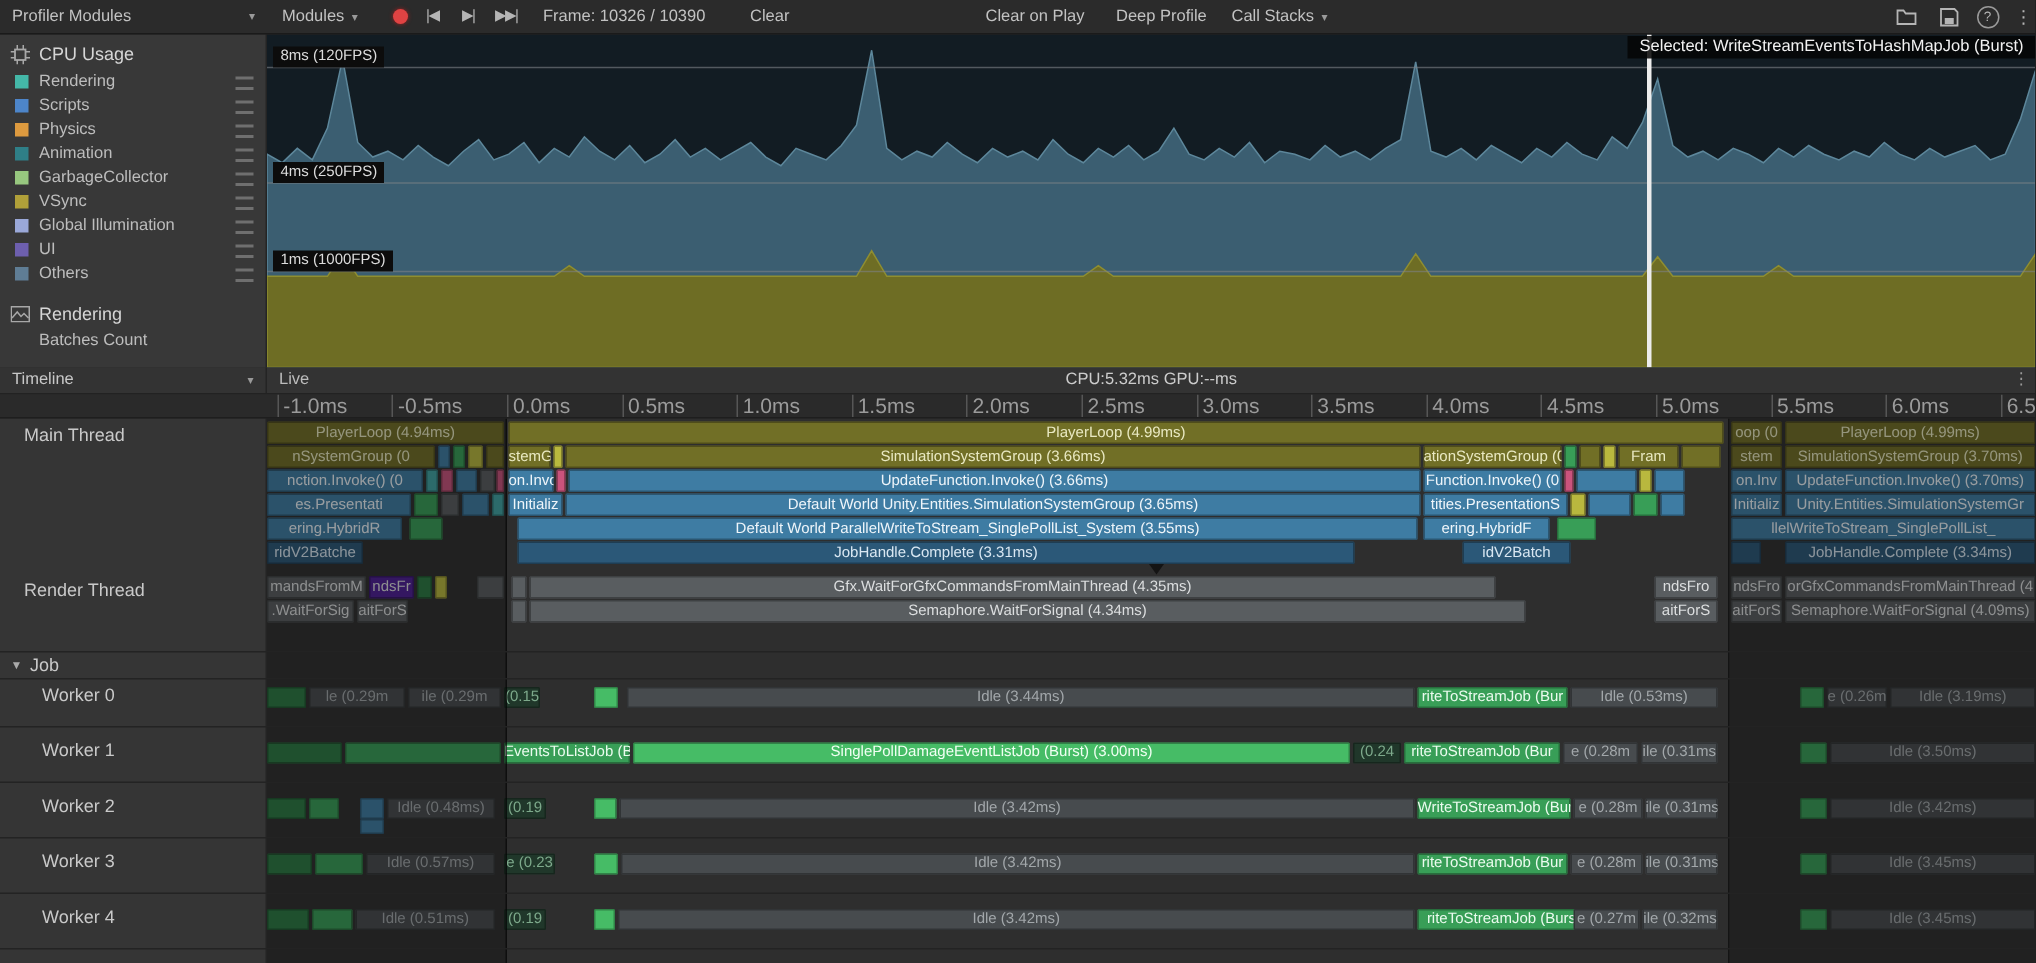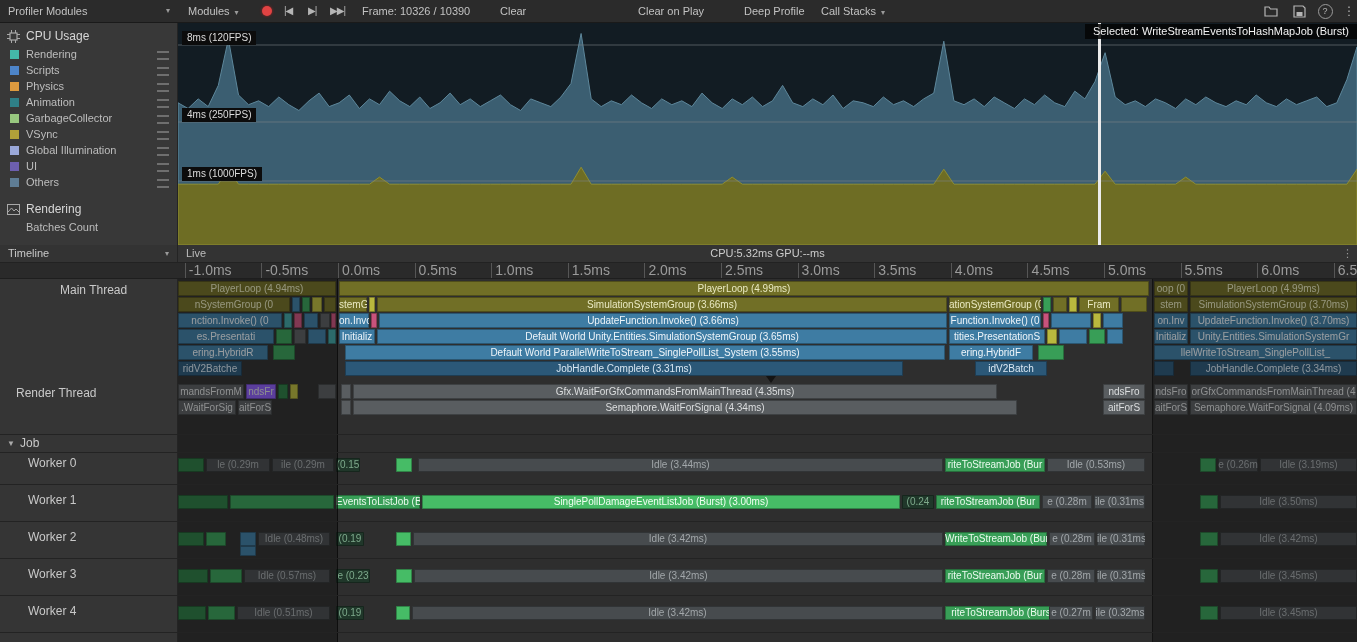--- a/index.html
+++ b/index.html
@@ -64,21 +64,21 @@
     </div>
     <div class="tb btn" style="left:182px;padding:0 6px;">
       <span>Modules</span><span class="caret">▾</span>
     </div>
     <div class="rec" style="left:262px;"></div>
     <div class="tb btn transport" style="left:284px;">|◀</div>
     <div class="tb btn transport" style="left:308px;">▶|</div>
     <div class="tb btn transport" style="left:330px;">▶▶|</div>
     <div class="tb" style="left:362px;">Frame: 10326 / 10390</div>
     <div class="tb btn" style="left:494px;padding:0 6px;">Clear</div>
-    <div class="tb btn" style="left:634px;padding:0 4px;text-align:center;">Clear on Play</div>
+    <div class="tb btn" style="left:653px;padding:0 4px;text-align:center;">Clear on Play</div>
     <div class="tb btn" style="left:740px;padding:0 4px;">Deep Profile</div>
     <div class="tb btn" style="left:817px;padding:0 4px;">
       <span>Call Stacks</span><span class="caret">▾</span>
     </div>
     <div class="tb-icon" style="left:1262px;">
       <svg width="14" height="12" viewBox="0 0 14 12">
           <path d="M1 2 h4 l1.5 2 H13 v7 H1 z" fill="none" stroke="#b5b5b5" stroke-width="1.2"></path>
         </svg>
     </div>
     <div class="tb-icon" style="left:1290px;">
@@ -231,21 +231,21 @@
         <div class="span" style="left: 167px; width: 600px; top: 67px; height: 15px; line-height: 15px; background: rgb(62, 124, 163); color: rgb(238, 245, 250);">Default World ParallelWriteToStream_SinglePollList_System (3.55ms)</div>
         <div class="span" style="left: 771px; width: 84px; top: 67px; height: 15px; line-height: 15px; background: rgb(62, 124, 163); color: rgb(238, 245, 250);">ering.HybridF</div>
         <div class="span" style="left: 860px; width: 26px; top: 67px; height: 15px; line-height: 15px; background: rgb(56, 158, 87); color: rgb(234, 251, 238);"></div>
         <div class="span" style="left: 976px; width: 203px; top: 67px; height: 15px; line-height: 15px; background: rgb(62, 124, 163); color: rgb(238, 245, 250);">llelWriteToStream_SinglePollList_</div>
         <div class="span" style="left: 0px; width: 64px; top: 83px; height: 15px; line-height: 15px; background: rgb(43, 88, 120); color: rgb(217, 231, 242);">ridV2Batche</div>
         <div class="span" style="left: 167px; width: 558px; top: 83px; height: 15px; line-height: 15px; background: rgb(43, 88, 120); color: rgb(217, 231, 242);">JobHandle.Complete (3.31ms)</div>
         <div class="span" style="left: 797px; width: 72px; top: 83px; height: 15px; line-height: 15px; background: rgb(43, 88, 120); color: rgb(217, 231, 242);">idV2Batch</div>
         <div class="span" style="left: 976px; width: 20px; top: 83px; height: 15px; line-height: 15px; background: rgb(43, 88, 120); color: rgb(217, 231, 242);"></div>
         <div class="span" style="left: 1012px; width: 167px; top: 83px; height: 15px; line-height: 15px; background: rgb(43, 88, 120); color: rgb(217, 231, 242);">JobHandle.Complete (3.34ms)</div>
         <div class="span" style="left: 0px; width: 66px; top: 106px; height: 15px; line-height: 15px; background: rgb(89, 93, 96); color: rgb(220, 222, 223);">mandsFromM</div>
-        <div class="span" style="left: 68px; width: 30px; top: 106px; height: 15px; line-height: 15px; background: #8b5cf6; color: rgb(220, 222, 223);">ndsFr</div>
+        <div class="span" style="left: 68px; width: 30px; top: 106px; height: 15px; line-height: 15px; background: #4c1d95; color: rgb(220, 222, 223);">ndsFr</div>
         <div class="span" style="left: 100px; width: 10px; top: 106px; height: 15px; line-height: 15px; background: rgb(42, 122, 67); color: rgb(208, 236, 216);"></div>
         <div class="span" style="left: 112px; width: 8px; top: 106px; height: 15px; line-height: 15px; background: rgb(185, 184, 62); color: rgb(51, 51, 51);"></div>
         <div class="span" style="left: 140px; width: 18px; top: 106px; height: 15px; line-height: 15px; background: rgb(89, 93, 96); color: rgb(220, 222, 223);"></div>
         <div class="span" style="left: 163px; width: 10px; top: 106px; height: 15px; line-height: 15px; background: rgb(89, 93, 96); color: rgb(220, 222, 223);"></div>
         <div class="span" style="left: 175px; width: 644px; top: 106px; height: 15px; line-height: 15px; background: rgb(89, 93, 96); color: rgb(220, 222, 223);">Gfx.WaitForGfxCommandsFromMainThread (4.35ms)</div>
         <div class="span" style="left: 925px; width: 42px; top: 106px; height: 15px; line-height: 15px; background: rgb(89, 93, 96); color: rgb(220, 222, 223);">ndsFro</div>
         <div class="span" style="left: 976px; width: 34px; top: 106px; height: 15px; line-height: 15px; background: rgb(89, 93, 96); color: rgb(220, 222, 223);">ndsFro</div>
         <div class="span" style="left: 1012px; width: 167px; top: 106px; height: 15px; line-height: 15px; background: rgb(89, 93, 96); color: rgb(220, 222, 223);">orGfxCommandsFromMainThread (4</div>
         <div class="span" style="left: 0px; width: 58px; top: 122px; height: 15px; line-height: 15px; background: rgb(89, 93, 96); color: rgb(220, 222, 223);">.WaitForSig</div>
         <div class="span" style="left: 60px; width: 34px; top: 122px; height: 15px; line-height: 15px; background: rgb(89, 93, 96); color: rgb(220, 222, 223);">aitForS</div>
@@ -310,21 +310,21 @@
         <div class="span" style="left: 917px; width: 50px; top: 328px; height: 14px; line-height: 14px; background: rgb(71, 75, 78); color: rgb(162, 167, 170);">ile (0.32ms</div>
         <div class="span" style="left: 1022px; width: 18px; top: 328px; height: 14px; line-height: 14px; background: rgb(56, 158, 87); color: rgb(234, 251, 238);"></div>
         <div class="span" style="left: 1042px; width: 137px; top: 328px; height: 14px; line-height: 14px; background: rgb(71, 75, 78); color: rgb(162, 167, 170);">Idle (3.45ms)</div>
         <div class="dim" style="left: 0px; width: 160px;"></div>
         <div class="dim" style="left: 975px; width: 204px;"></div>
         <div class="boundary" style="left: 159px;"></div>
         <div class="boundary" style="left: 974px;"></div>
         <div class="sel-marker" style="left: 588px; top: 98px;"></div>
       </div>
     <div class="gutter">
-        <div class="thread-label" style="left: 16px; top: 5px; margin-left: 44px;">Main Thread</div>
+        <div class="thread-label" style="left: 16px; top: 5px;">Main Thread</div>
         <div class="thread-label" style="left: 16px; top: 108px;">Render Thread</div>
         <div class="thread-label" style="left: 28px; top: 178px;">Worker 0</div>
         <div class="thread-label" style="left: 28px; top: 215px;">Worker 1</div>
         <div class="thread-label" style="left: 28px; top: 252px;">Worker 2</div>
         <div class="thread-label" style="left: 28px; top: 289px;">Worker 3</div>
         <div class="thread-label" style="left: 28px; top: 326px;">Worker 4</div>
         <div class="fold" style="left: 7px; top: 161px;">▼</div>
         <div class="thread-label" style="left: 20px; top: 158px;">Job</div>
       </div>
   <div class="divider" style="top: 156px;"></div>

